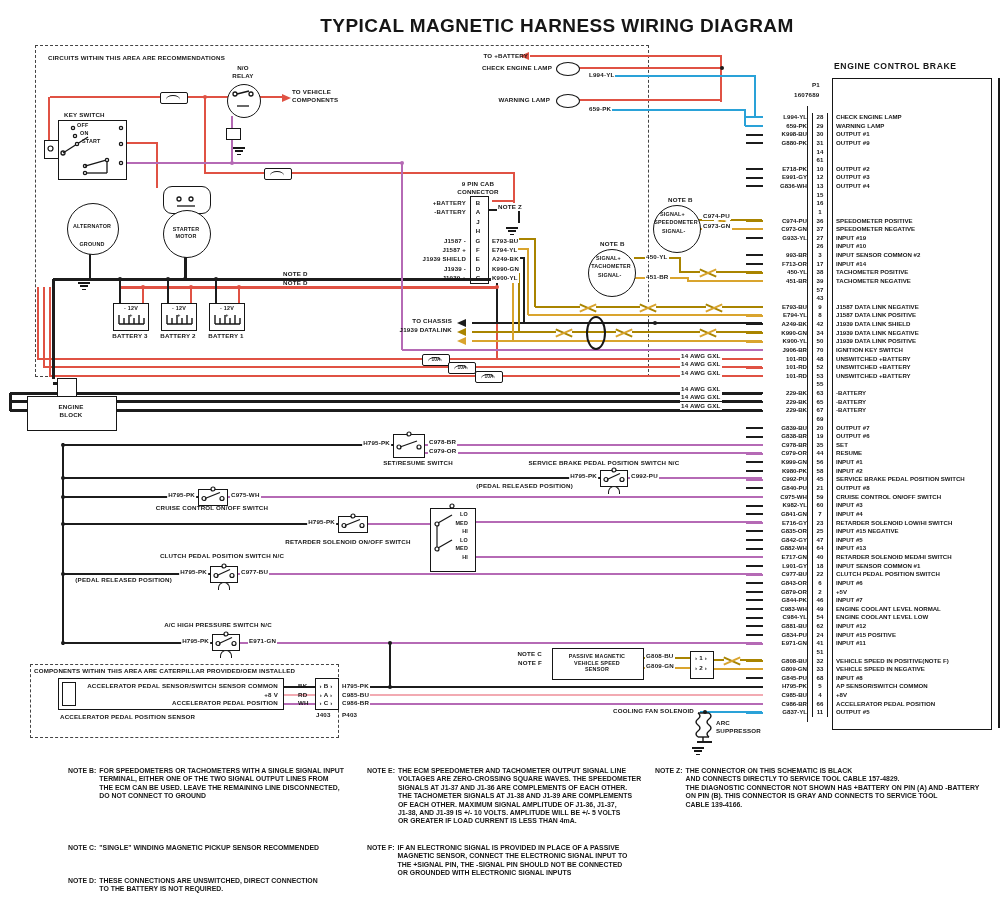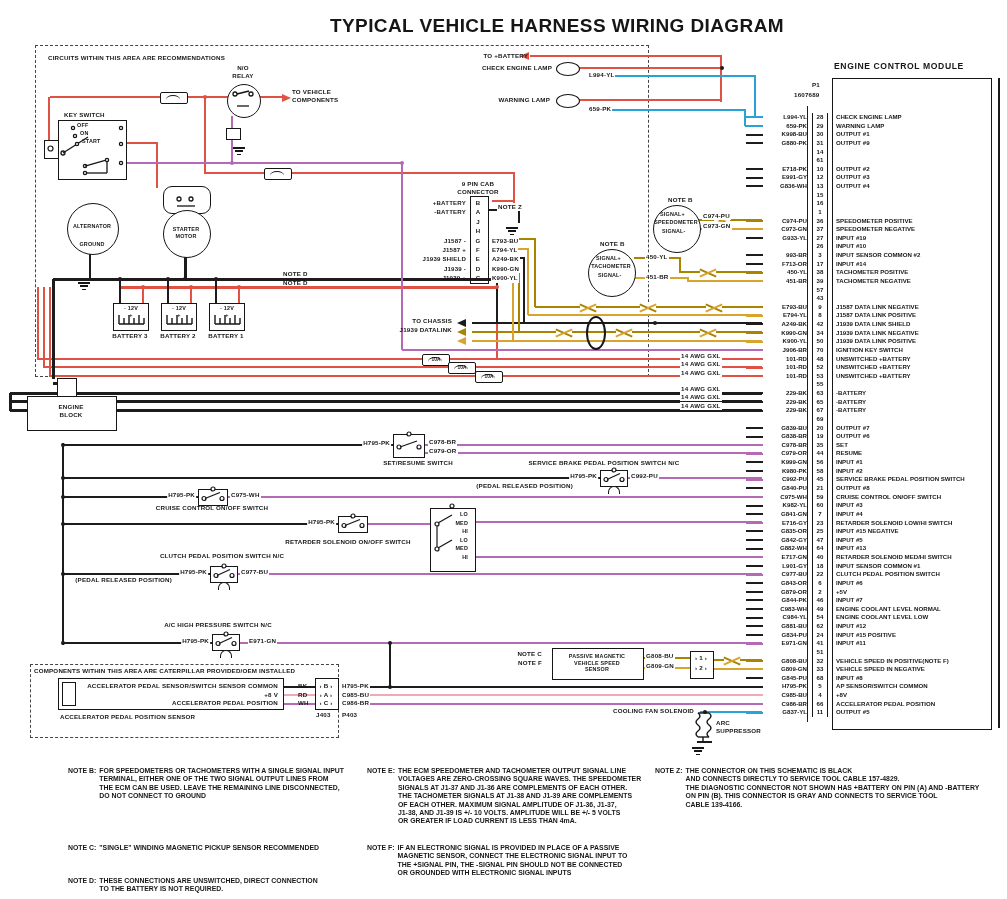--- a/index.html
+++ b/index.html
@@ -35,21 +35,21 @@
   .note b{flex:0 0 auto;margin-right:3px}
   .note span{white-space:pre-line}
   .lamp{position:absolute;width:22px;height:12px;border:1.7px solid #161616;border-radius:50%;background:#fff;z-index:4}
   svg{position:absolute;z-index:5;overflow:visible}
 </style>
 </head>
 <body>
 
 <div id="cv">
 
-  <b class="lb title ctr" style="left:557px;top:22px">TYPICAL VEHICLE HARNESS WIRING DIAGRAM</b>
+  <b class="lb title ctr" style="left:557px;top:22px">TYPICAL MAGNETIC HARNESS WIRING DIAGRAM</b>
 
   <div class="dash" style="left:35px;top:45px;width:612px;height:330px"></div>
   <div class="dash" style="left:30px;top:664px;width:307px;height:72px"></div>
 
   <div class="box nobg" style="left:832px;top:78px;width:158px;height:650px"></div>
   <div id="ecmrows" style="position:absolute;left:762px;top:113px;z-index:5">
       <div class="row" style="top: 0px; left: 0px;">
         <span class="rw">L994-YL</span>
         <span class="rp">28</span>
         <span class="rd">CHECK ENGINE LAMP</span>
@@ -558,21 +558,21 @@
     <div class="lb bg" style="left: 645px; top: 253px;">450-YL</div>
     <div class="lb bg" style="left: 645px; top: 273px;">451-BR</div>
     <div class="lb ra" style="left: 452px; top: 317px;">TO CHASSIS</div>
     <div class="lb ra" style="left: 452px; top: 326px;">J1939 DATALINK</div>
     <div class="lb bg" style="left: 680px; top: 352px;">14 AWG GXL</div>
     <div class="lb bg" style="left: 680px; top: 360px;">14 AWG GXL</div>
     <div class="lb bg" style="left: 680px; top: 369px;">14 AWG GXL</div>
     <div class="lb bg" style="left: 680px; top: 385px;">14 AWG GXL</div>
     <div class="lb bg" style="left: 680px; top: 393px;">14 AWG GXL</div>
     <div class="lb bg" style="left: 680px; top: 402px;">14 AWG GXL</div>
-    <div class="lb ecmt" style="left: 834px; top: 62px;">ENGINE CONTROL MODULE</div>
+    <div class="lb ecmt" style="left: 834px; top: 62px;">ENGINE CONTROL BRAKE</div>
     <div class="lb " style="left: 812px; top: 81px;">P1</div>
     <div class="lb " style="left: 794px; top: 91px;">1607689</div>
     <div class="lb ra bg" style="left: 391px; top: 439px;">H795-PK</div>
     <div class="lb bg" style="left: 428px; top: 438px;">C978-BR</div>
     <div class="lb bg" style="left: 428px; top: 447px;">C979-OR</div>
     <div class="lb ctr" style="left: 418px; top: 459px;">SET/RESUME SWITCH</div>
     <div class="lb ctr" style="left: 604px; top: 459px;">SERVICE BRAKE PEDAL POSITION SWITCH N/C</div>
     <div class="lb ra bg" style="left: 598px; top: 472px;">H795-PK</div>
     <div class="lb bg" style="left: 630px; top: 472px;">C992-PU</div>
     <div class="lb ra" style="left: 573px; top: 482px;">(PEDAL RELEASED POSITION)</div>

